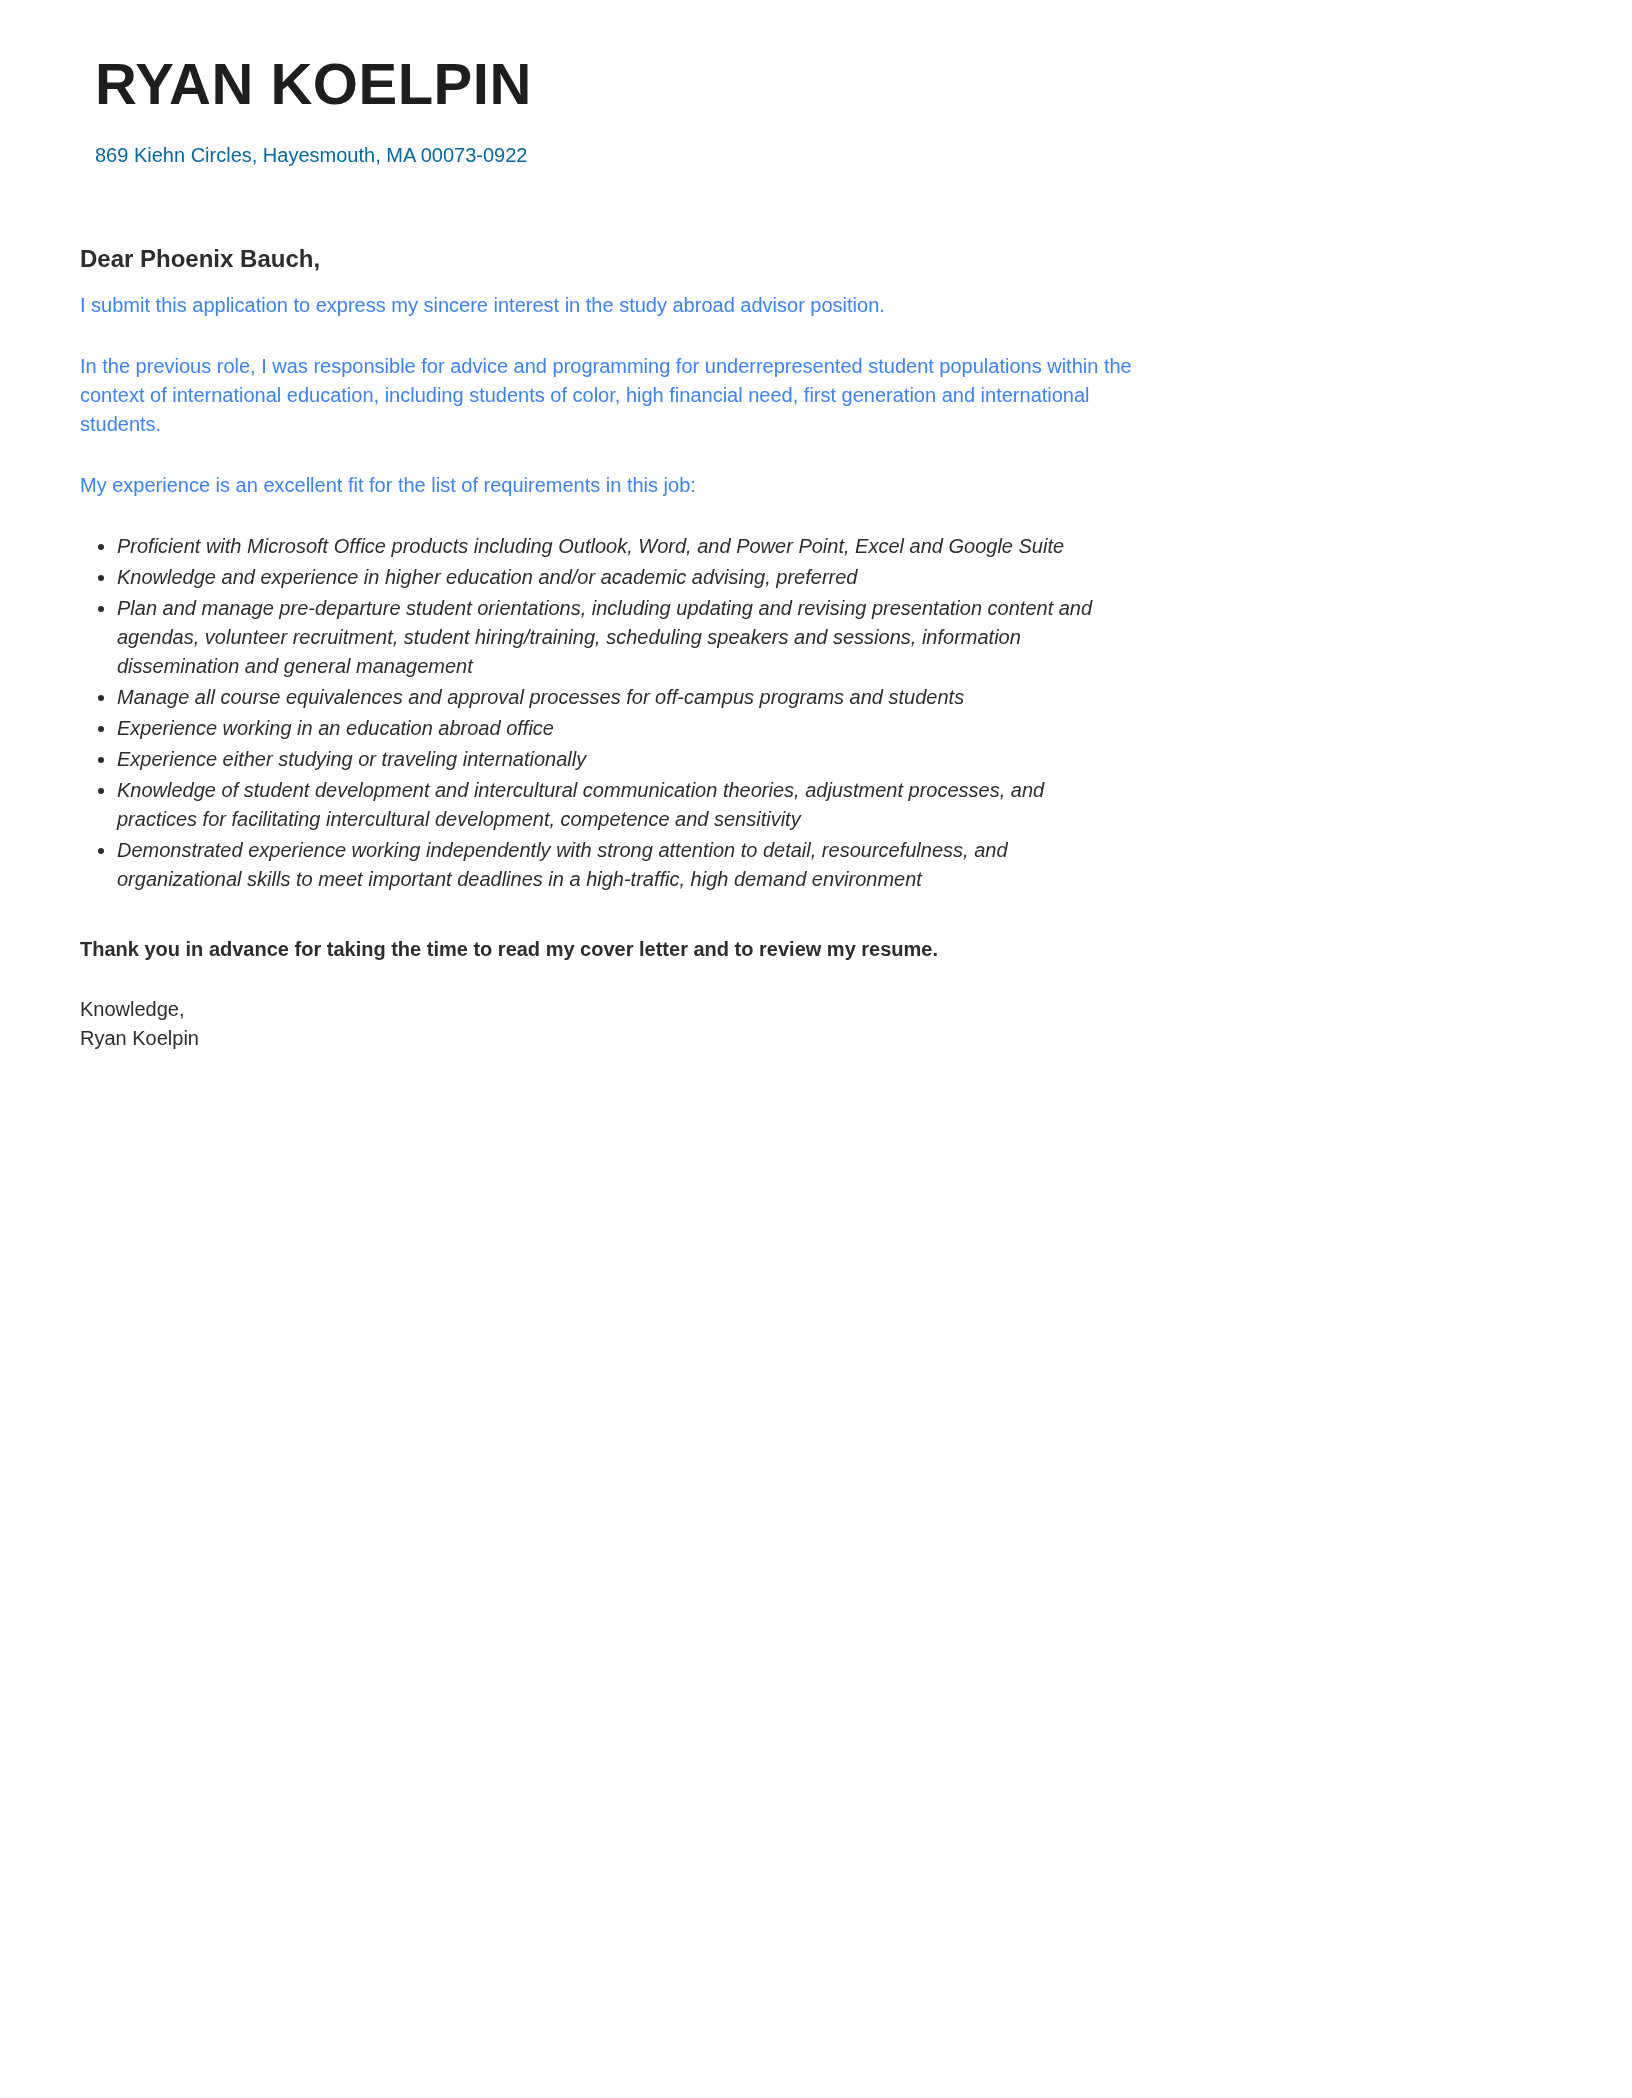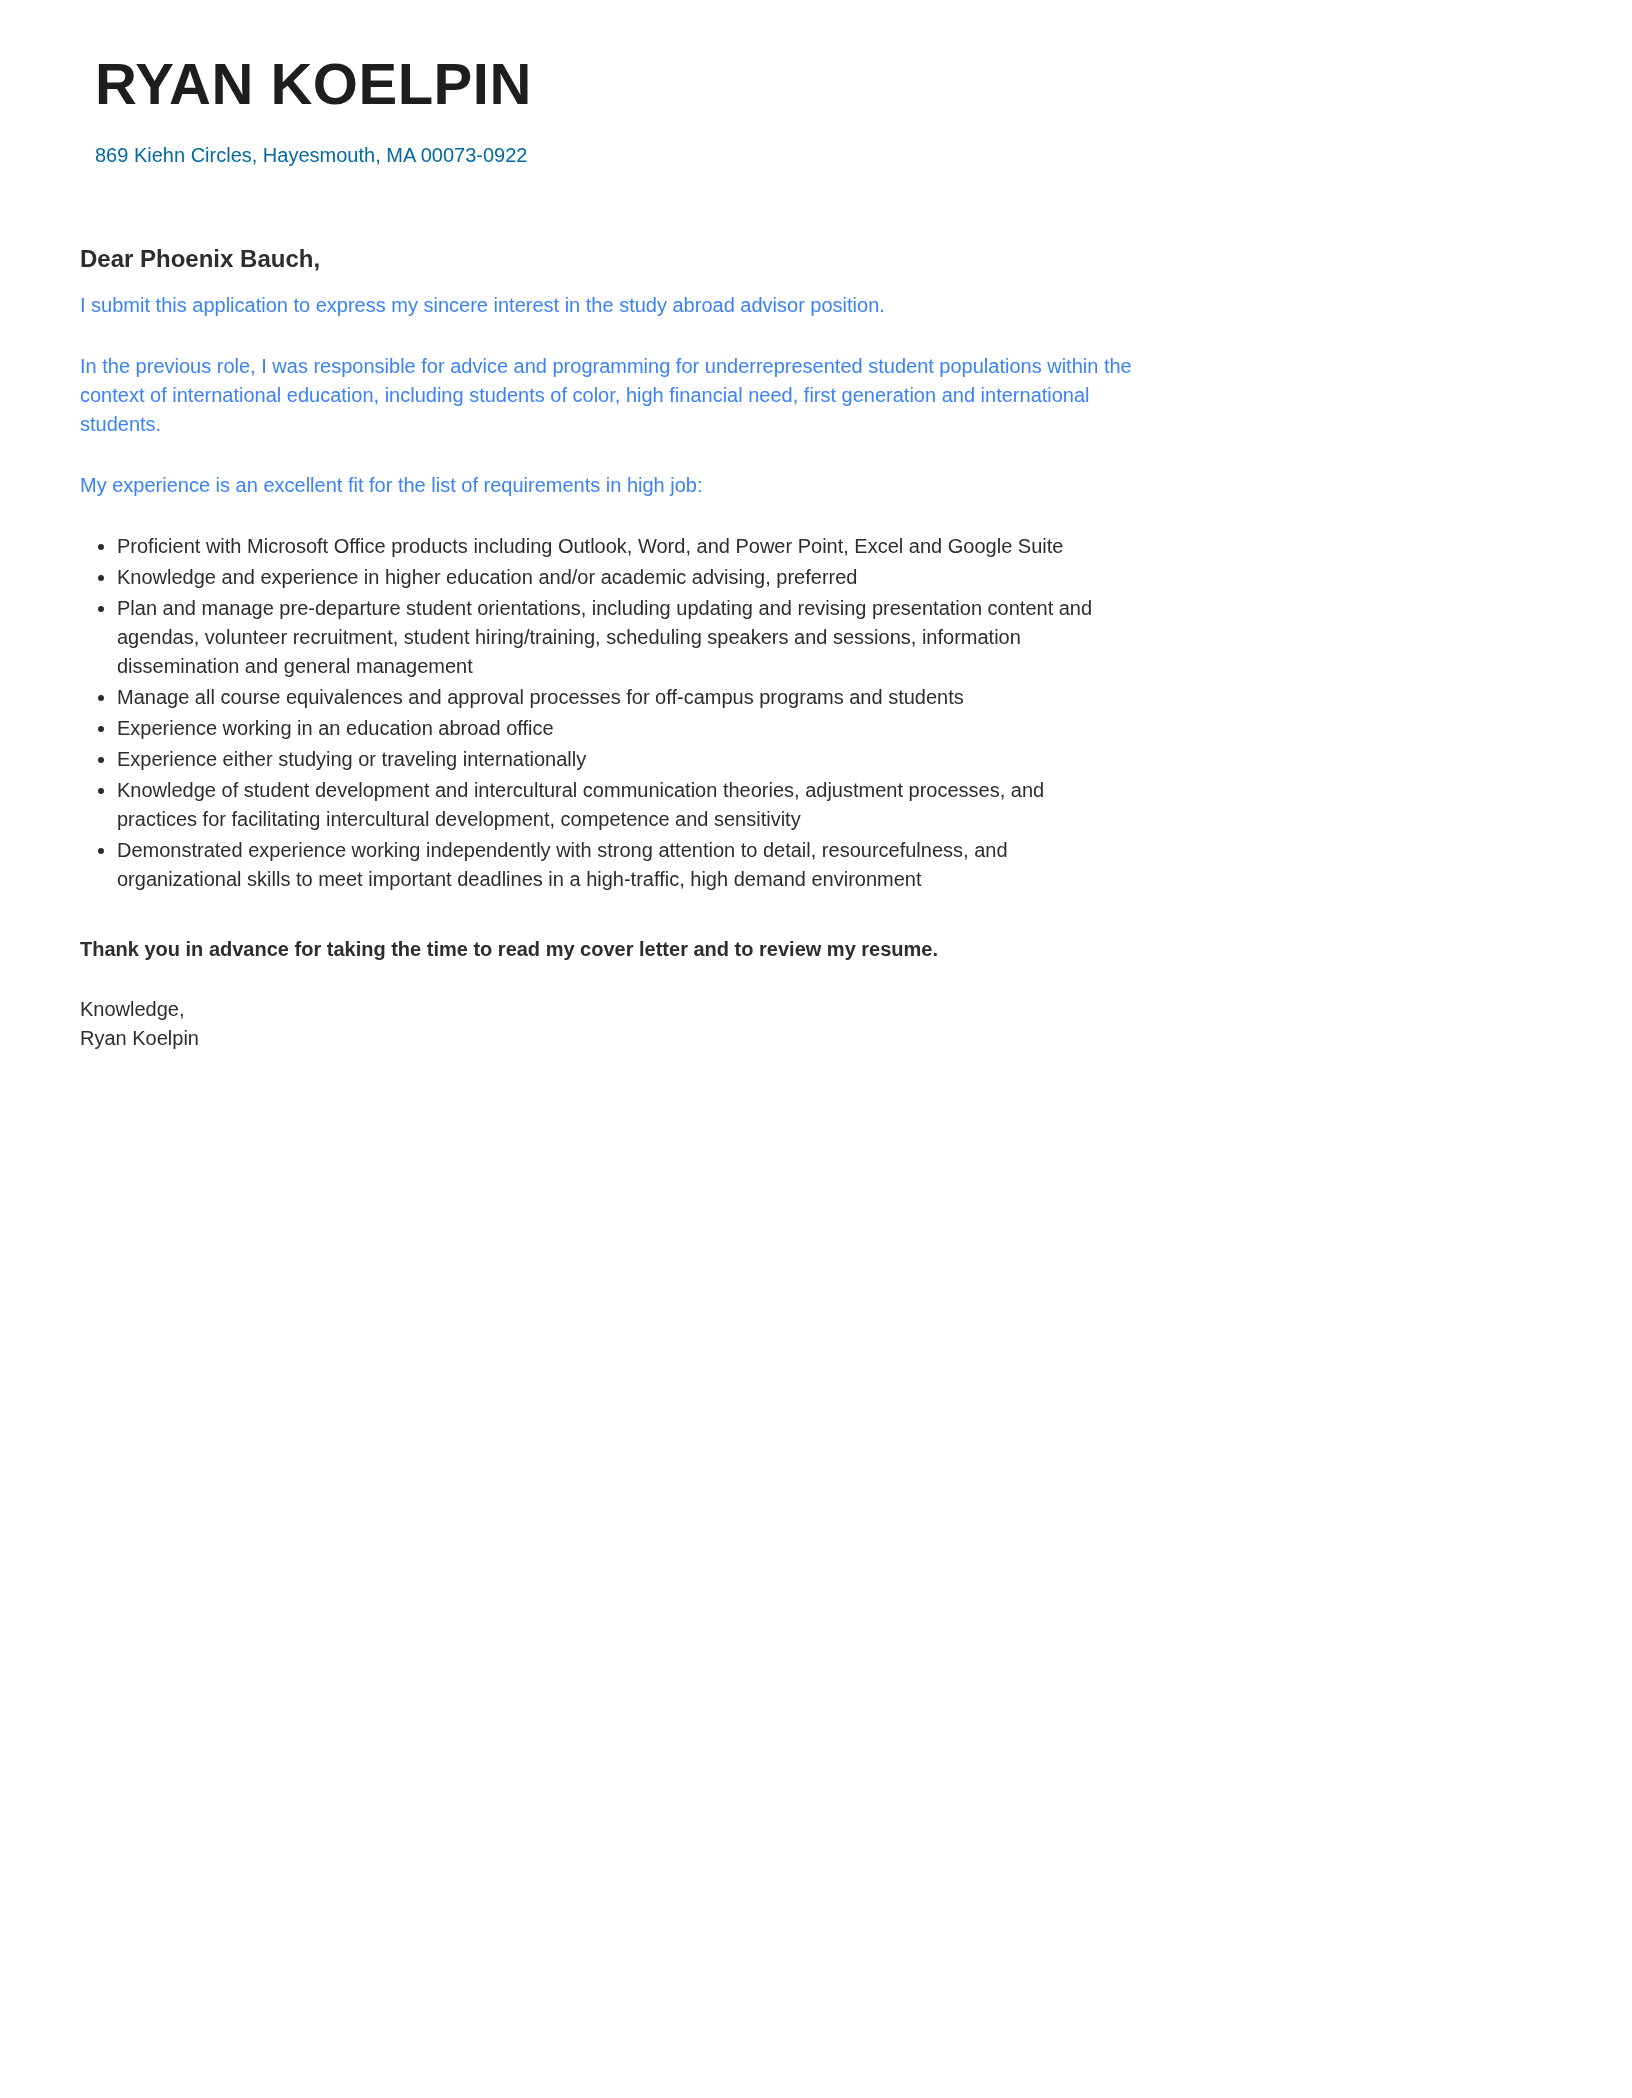--- a/index.html
+++ b/index.html
@@ -48,20 +48,21 @@
   ul.req-list {
     margin: 0 0 40px 0;
     padding-left: 37px;
     max-width: 1040px;
   }
   ul.req-list li {
     font-size: 20px;
     line-height: 29px;
     margin-bottom: 2px;
     color: #2e2d2c;
+    font-style: italic;
   }
   .thanks {
     font-size: 20px;
     font-weight: 700;
     margin-top: 44px;
     margin-bottom: 34px;
     max-width: 1060px;
   }
   .signoff-block {
     font-size: 20px;
@@ -77,21 +78,21 @@
     <h1 class="letter-name">RYAN KOELPIN</h1>
 
     <div class="letter-address">869 Kiehn Circles, Hayesmouth, MA 00073-0922</div>
 
     <div class="salutation">Dear Phoenix Bauch,</div>
 
     <p class="body-para">I submit this application to express my sincere interest in the study abroad advisor position.</p>
 
     <p class="body-para">In the previous role, I was responsible for advice and programming for underrepresented student populations within the context of international education, including students of color, high financial need, first generation and international students.</p>
 
-    <p class="body-para">My experience is an excellent fit for the list of requirements in high job:</p>
+    <p class="body-para">My experience is an excellent fit for the list of requirements in this job:</p>
 
     <ul class="req-list">
       <li>Proficient with Microsoft Office products including Outlook, Word, and Power Point, Excel and Google Suite</li>
       <li>Knowledge and experience in higher education and/or academic advising, preferred</li>
       <li>Plan and manage pre-departure student orientations, including updating and revising presentation content and agendas, volunteer recruitment, student hiring/training, scheduling speakers and sessions, information dissemination and general management</li>
       <li>Manage all course equivalences and approval processes for off-campus programs and students</li>
       <li>Experience working in an education abroad office</li>
       <li>Experience either studying or traveling internationally</li>
       <li>Knowledge of student development and intercultural communication theories, adjustment processes, and practices for facilitating intercultural development, competence and sensitivity</li>
       <li>Demonstrated experience working independently with strong attention to detail, resourcefulness, and organizational skills to meet important deadlines in a high-traffic, high demand environment</li>

